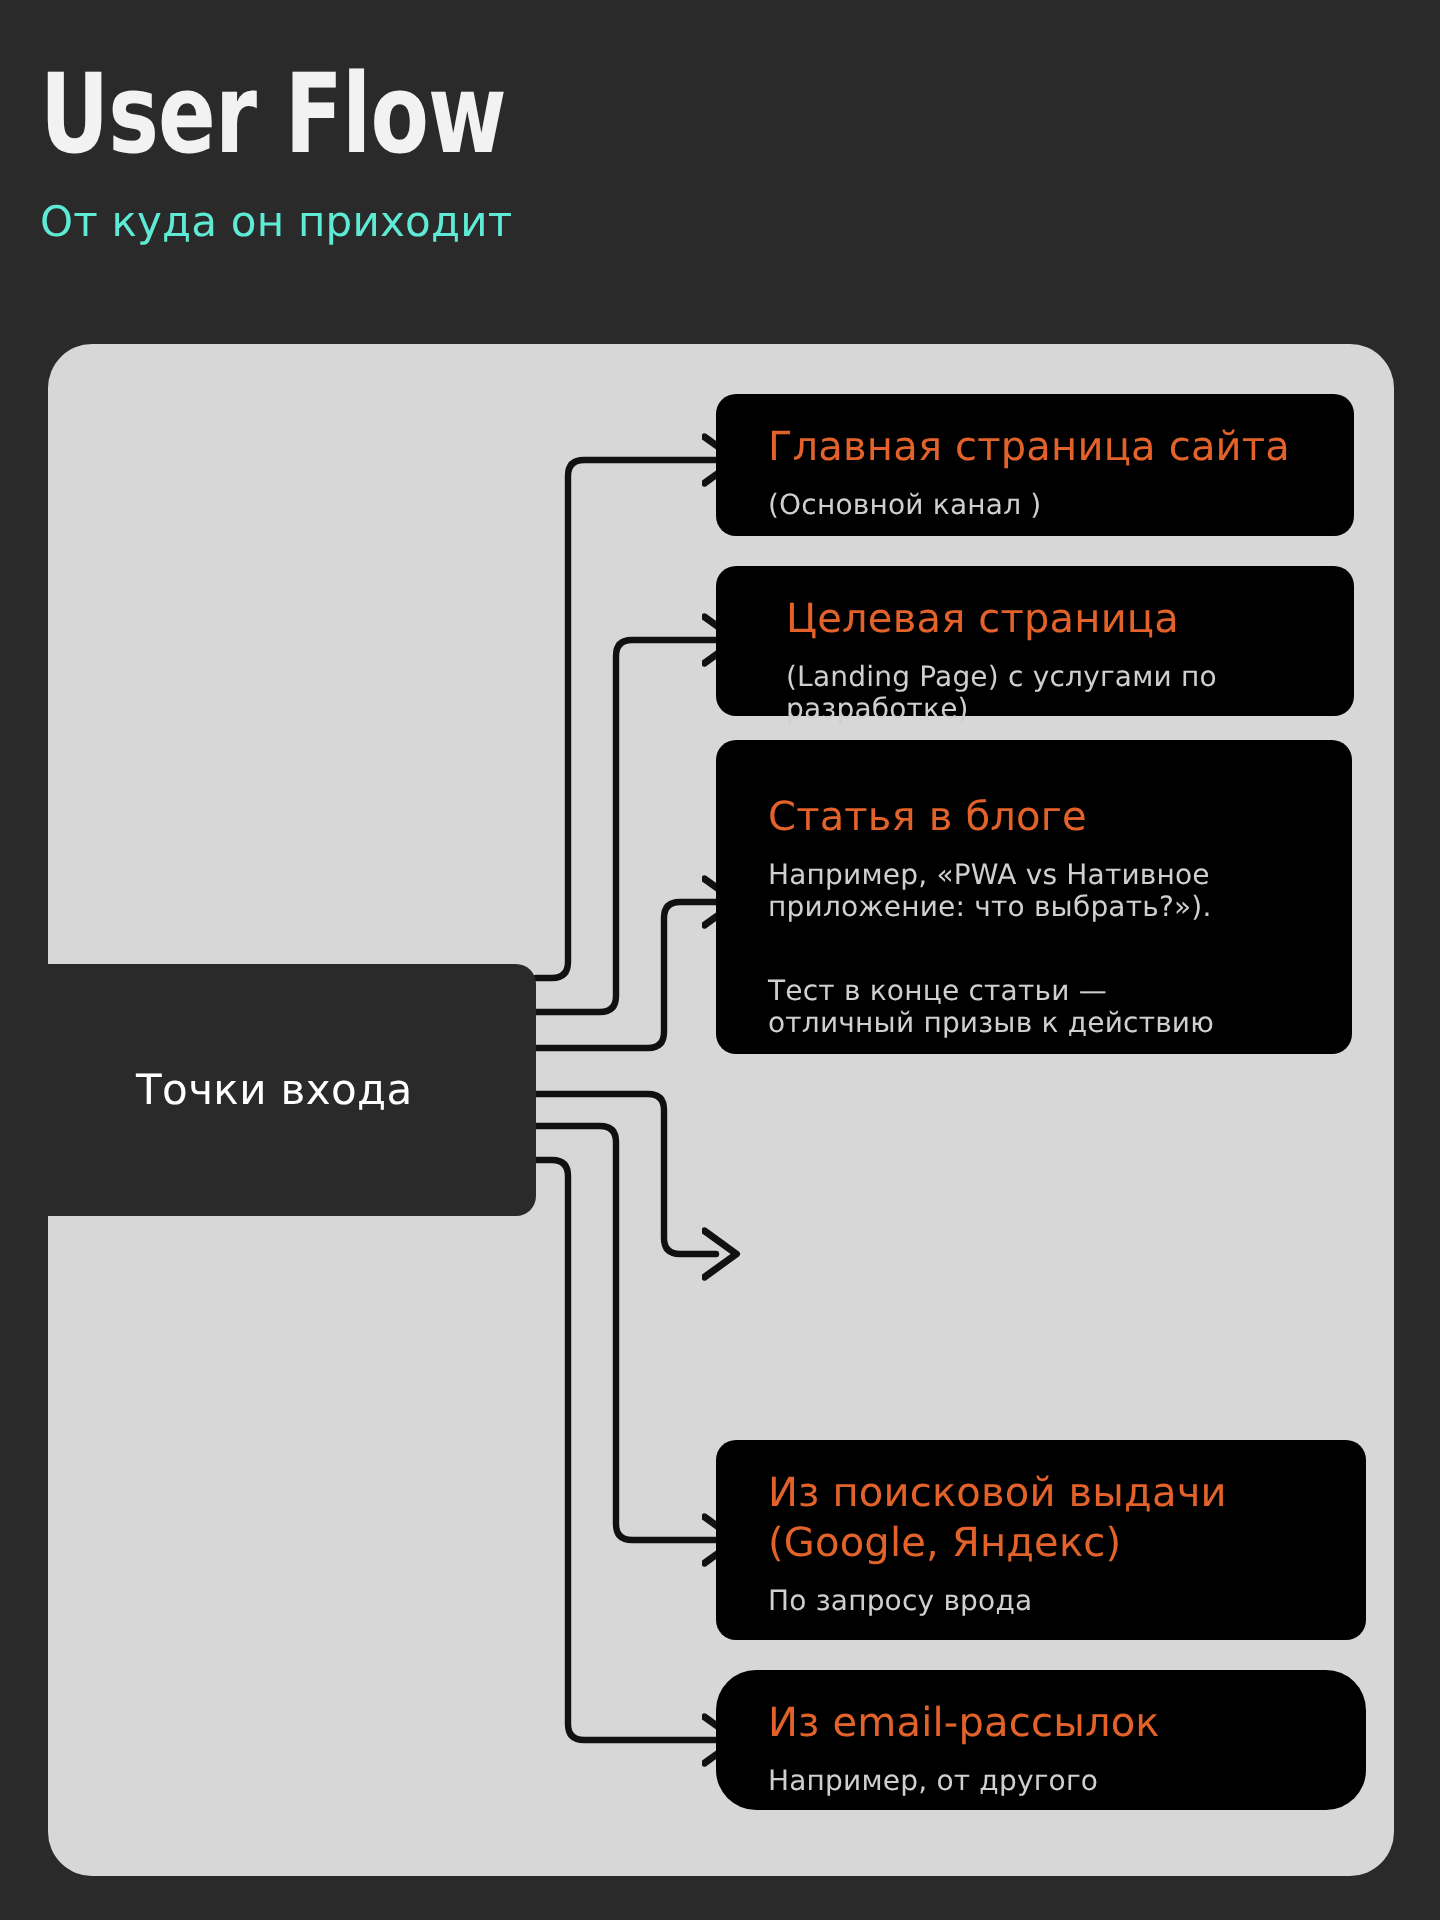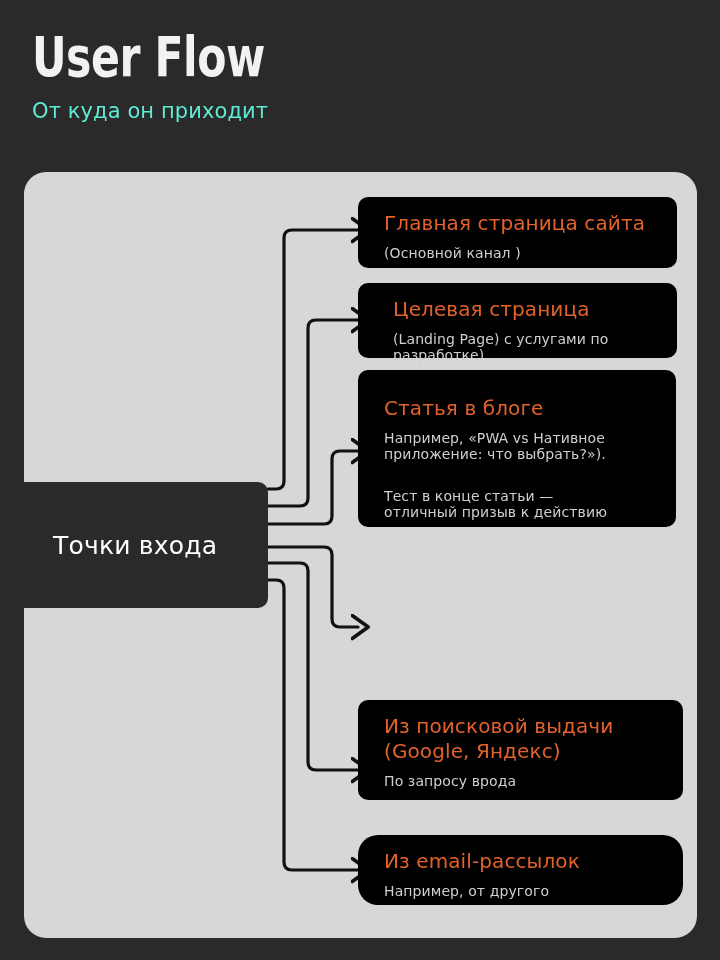--- a/index.html
+++ b/index.html
@@ -12,21 +12,21 @@
     height: 960px;
     position: relative;
     overflow: hidden;
     font-family: "DejaVu Sans", "Liberation Sans", sans-serif;
     -webkit-font-smoothing: antialiased;
   }
 
   
   #header {
     position: absolute;
-    left: 32px;
+    left: 20px;
     top: 28px;
     width: 660px;
   }
   #page-title {
     font-family: "Liberation Sans Narrow", "DejaVu Sans Condensed", "Liberation Sans", sans-serif;
     font-size: 55px;
     line-height: 58px;
     font-weight: bold;
     color: #f2f2f2;
     letter-spacing: -0.5px;
@@ -61,23 +61,23 @@
     top: 310px;
     width: 268px;
     height: 126px;
     background: #2a2a2a;
     border-radius: 0 10px 10px 0;
     display: flex;
     align-items: center;
     z-index: 4;
   }
   #source-node .label {
-    padding-left: 53px;
+    padding-left: 68px;
     color: #ffffff;
-    font-size: 25px;
+    font-size: 21px;
     font-weight: 500;
     letter-spacing: 0.2px;
     white-space: nowrap;
   }
 
   
   #connectors {
     position: absolute;
     left: 0;
     top: 0;
@@ -165,21 +165,21 @@
 
   <div class="card" style="left:334px; top:198px; width:318px; height:157px; padding-top:26px;">
     <div class="card-title">Статья в блоге</div>
     <div class="card-body">Например, «PWA vs Нативное
 приложение: что выбрать?»).</div>
     <div class="card-body">Тест в конце статьи —
 отличный призыв к действию</div>
   </div>
 
 
-  <div class="card" style="left:334px; top:528px; width:325px; height:100px;">
+  <div class="card" style="left:334px; top:548px; width:325px; height:100px;">
     <div class="card-title">Из поисковой выдачи
 (Google, Яндекс)</div>
     <div class="card-body">По запросу врода</div>
   </div>
 
   <div class="card" style="left:334px; top:663px; width:325px; height:70px;border-radius:20px;">
     <div class="card-title">Из email-рассылок</div>
     <div class="card-body">Например, от другого</div>
   </div>
 

